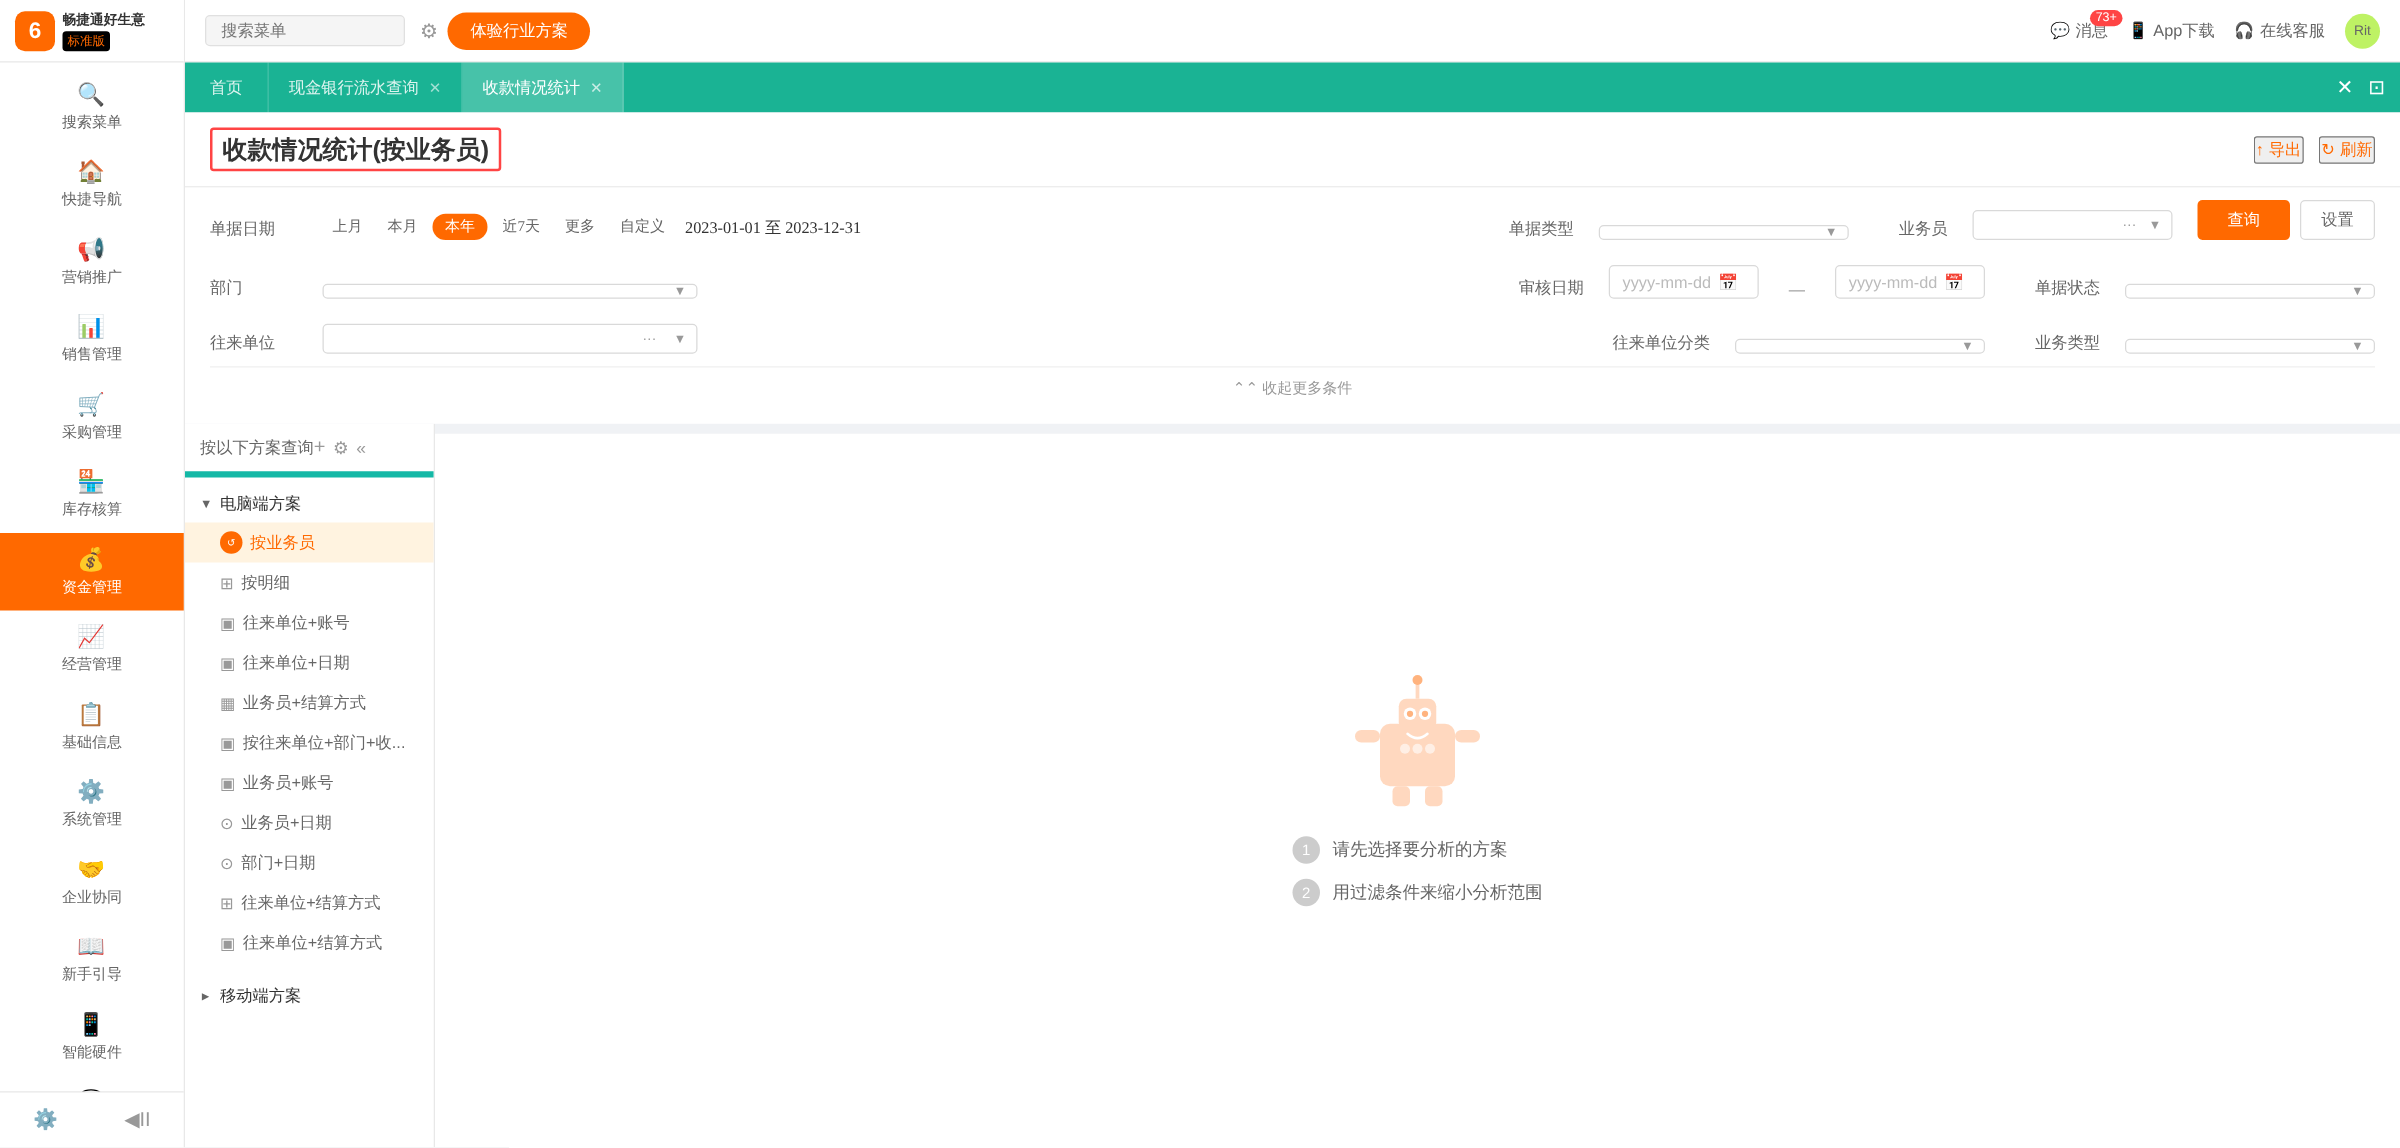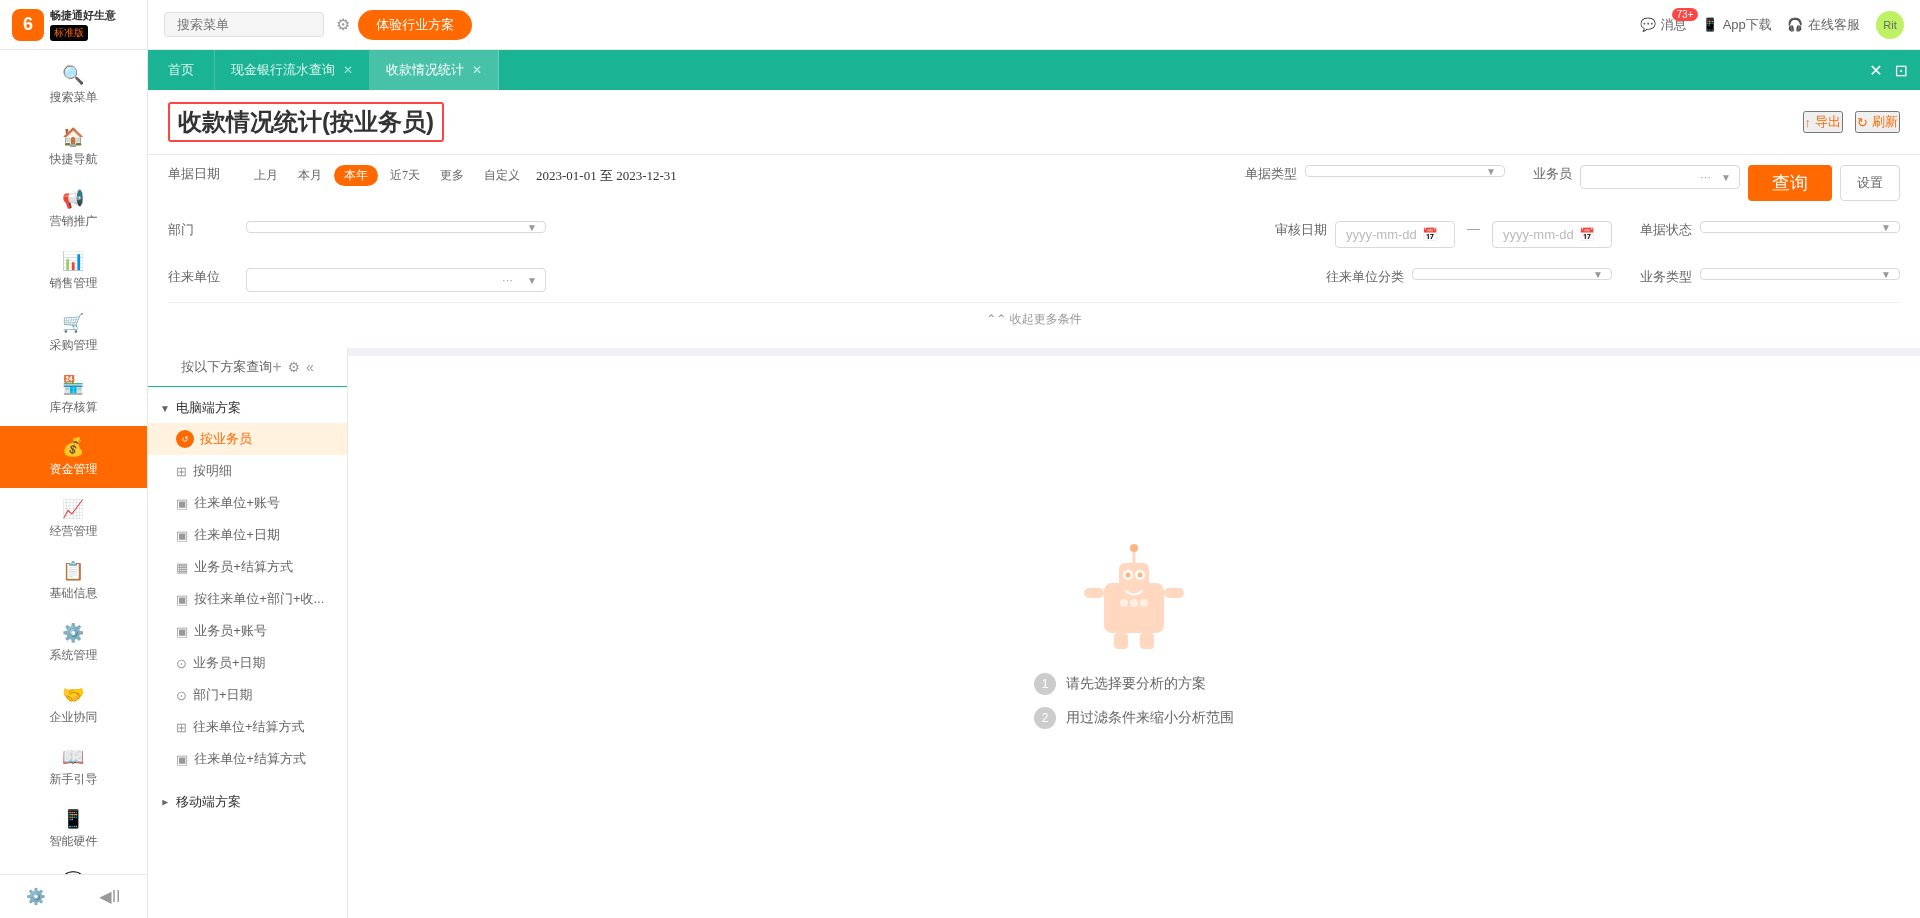--- a/index.html
+++ b/index.html
@@ -36,46 +36,46 @@
     .tab.home { padding: 0 20px; }
     .tab.active { background: rgba(255,255,255,0.2); color: #fff; font-weight: 500; }
     .tab-close { margin-left: 8px; font-size: 12px; opacity: 0.7; }
     .tab-bar-right { margin-left: auto; display: flex; align-items: center; padding-right: 12px; gap: 12px; color: white; font-size: 16px; }
 
     
     .page-content { flex: 1; background: #f0f2f5; overflow: hidden; display: flex; flex-direction: column; }
 
     
     .page-header { background: #fff; padding: 12px 20px; display: flex; align-items: center; justify-content: space-between; border-bottom: 1px solid #e8e8e8; }
-    .page-title { font-size: 24px; font-weight: bold; color: #333; border: 2px solid #ff4444; padding: 2px 8px; border-radius: 3px; }
+    .page-title { font-size: 20px; font-weight: bold; color: #333; border: 2px solid #ff4444; padding: 2px 8px; border-radius: 3px; }
     .page-header-actions { display: flex; align-items: center; gap: 12px; }
     .export-btn { color: #ff6900; font-size: 13px; cursor: pointer; display: flex; align-items: center; gap: 4px; }
     .refresh-btn { color: #ff6900; font-size: 13px; cursor: pointer; display: flex; align-items: center; gap: 4px; }
 
     
     .filter-panel { background: #fff; padding: 0 20px 12px; margin: 0; }
-    .filter-row { display: flex; align-items: flex-start; padding: 10px 0; gap: 8px; flex-wrap: wrap; }
+    .filter-row { display: flex; align-items: flex-end; padding: 10px 0; gap: 20px; flex-wrap: wrap; }
     .filter-label { color: #666; font-size: 13px; width: 70px; flex-shrink: 0; }
     .date-selector { display: flex; align-items: center; gap: 4px; font-family: Liberation Serif, serif; }
     .date-quick-btn { padding: 2px 8px; font-size: 12px; color: #666; cursor: pointer; border-radius: 3px; }
     .date-quick-btn.active { background: #ff6900; color: white; border-radius: 12px; padding: 2px 10px; }
     .date-range-text { color: #333; font-size: 13px; margin-left: 4px; }
     .select-box { border: 1px solid #d9d9d9; border-radius: 4px; padding: 5px 28px 5px 10px; font-size: 13px; color: #333; background: #fff; position: relative; display: inline-flex; align-items: center; min-width: 140px; cursor: pointer; }
     .select-box .chevron { position: absolute; right: 8px; color: #999; font-size: 10px; }
     .date-input { border: 1px solid #d9d9d9; border-radius: 4px; padding: 5px 10px; font-size: 13px; color: #bbb; min-width: 120px; display: inline-flex; align-items: center; gap: 6px; }
     .date-dash { color: #999; margin: 0 4px; }
     .filter-actions { display: flex; gap: 8px; margin-left: auto; }
-    .query-btn { background: #ff6900; color: white; border: none; border-radius: 4px; padding: 6px 24px; font-size: 18px; cursor: pointer; }
+    .query-btn { background: #ff6900; color: white; border: none; border-radius: 4px; padding: 6px 24px; font-size: 13px; cursor: pointer; }
     .setting-btn { border: 1px solid #d9d9d9; background: #fff; color: #666; border-radius: 4px; padding: 6px 16px; font-size: 13px; cursor: pointer; }
     .collapse-bar { text-align: center; padding: 8px; color: #999; font-size: 12px; cursor: pointer; border-top: 1px solid #f0f0f0; }
 
     
     .content-area { display: flex; flex: 1; overflow: hidden; }
     .left-panel { width: 200px; background: #fff; border-right: 1px solid #e8e8e8; flex-shrink: 0; overflow-y: auto; }
-    .left-panel-header { display: flex; align-items: center; justify-content: center; padding: 10px 12px; border-bottom: 1px solid #14b8a6; color: #666; font-size: 13px; }
+    .left-panel-header { display: flex; align-items: center; justify-content: flex-start; padding: 10px 12px; border-bottom: 5px solid #14b8a6; color: #666; font-size: 13px; }
     .left-panel-actions { display: flex; align-items: center; gap: 6px; color: #999; }
     .scheme-group { padding: 6px 0; }
     .scheme-group-title { display: flex; align-items: center; padding: 6px 12px; color: #333; font-size: 13px; cursor: pointer; font-weight: 500; }
     .scheme-group-title .arrow { margin-right: 6px; font-size: 10px; color: #666; }
     .scheme-item { display: flex; align-items: center; padding: 7px 12px 7px 28px; color: #666; font-size: 13px; cursor: pointer; }
     .scheme-item.active { color: #ff6900; background: #fff3e0; }
     .scheme-item .item-icon { margin-right: 6px; font-size: 13px; color: #999; }
     .orange-circle { width: 18px; height: 18px; background: #ff6900; border-radius: 50%; display: inline-flex; align-items: center; justify-content: center; color: white; font-size: 9px; margin-right: 6px; flex-shrink: 0; }
 
     

